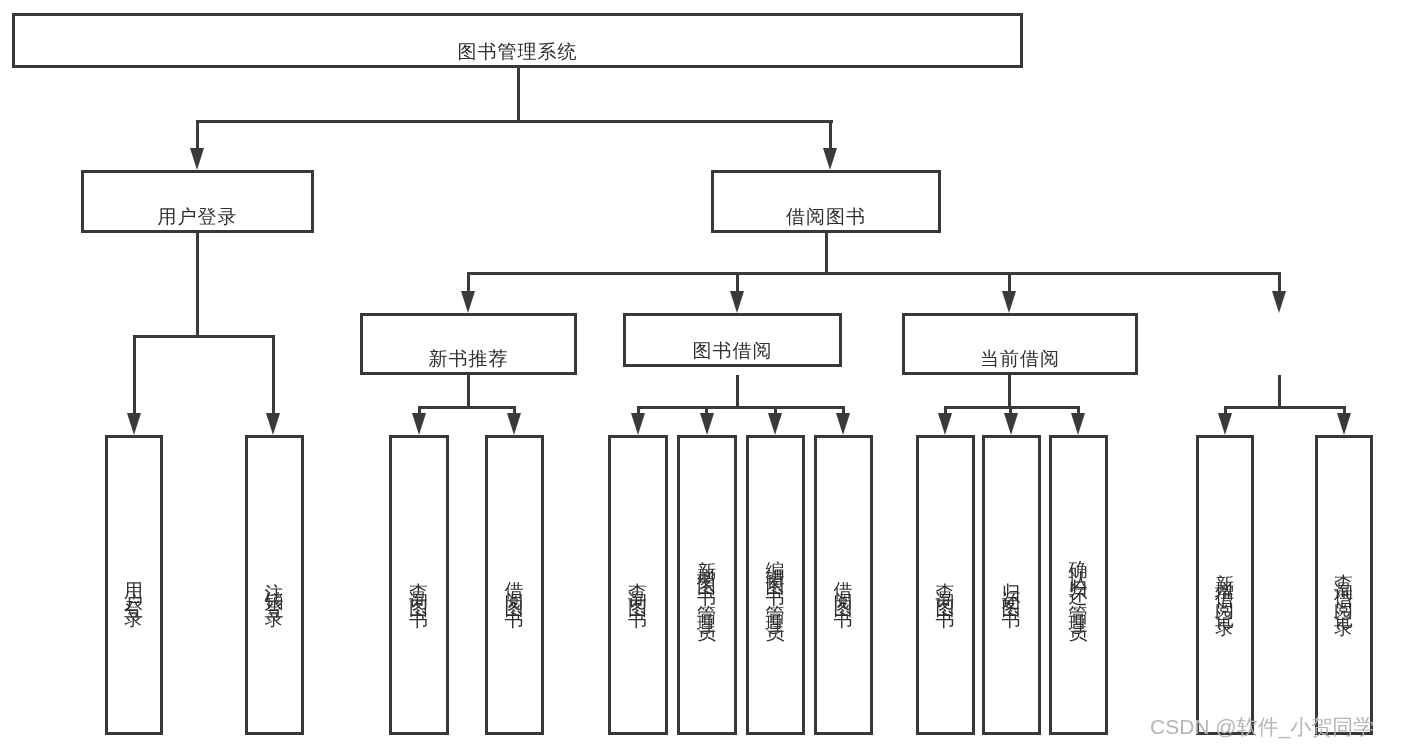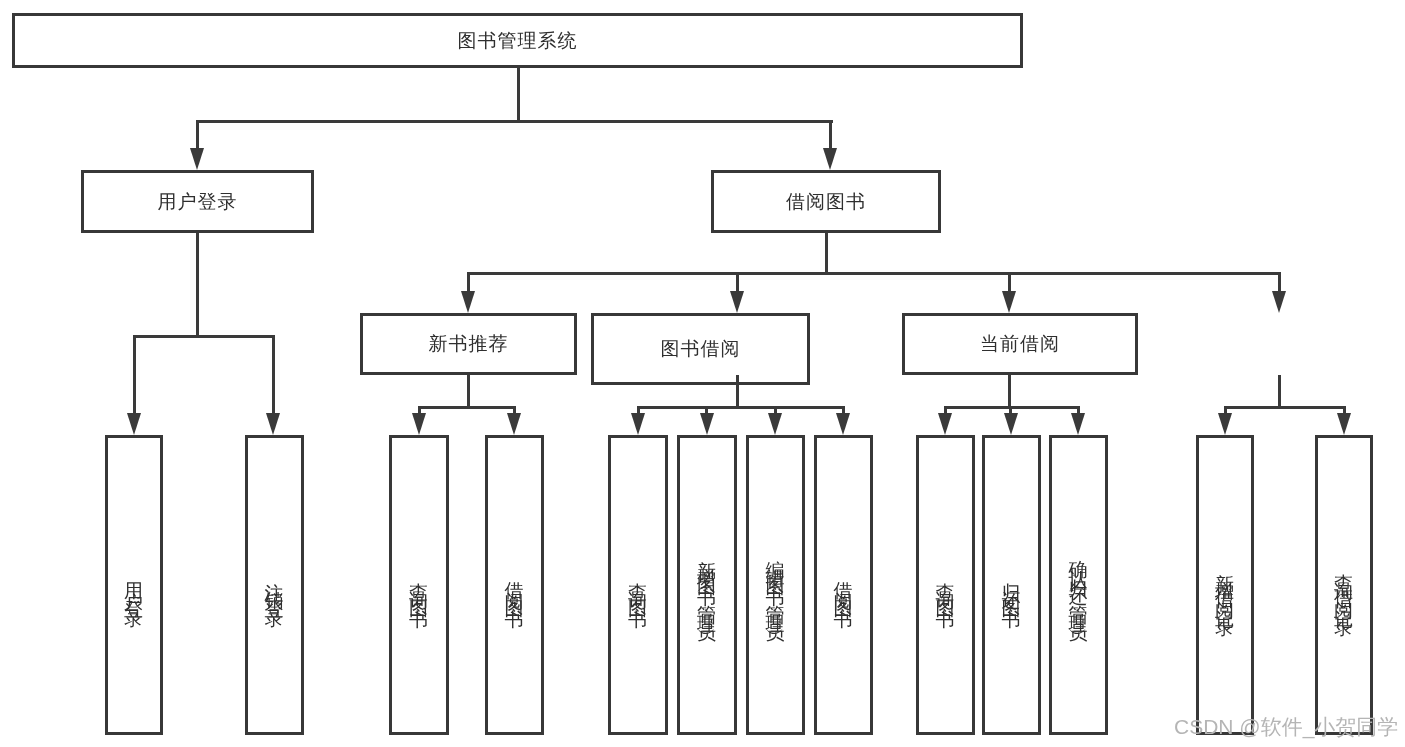--- a/index.html
+++ b/index.html
@@ -22,21 +22,21 @@
     background:var(--bg);
     overflow:hidden;
   }
   
   .node-h{
     position:absolute;
     box-sizing:border-box;
     border:3px solid var(--border);
     background:#fff;
     display:flex;
-    align-items:center;
+    align-items:flex-end;
     justify-content:center;
     font-size:19px;
     letter-spacing:1px;
     color:var(--text);
   }
   
   .node-v{
     position:absolute;
     box-sizing:border-box;
     border:3px solid var(--border);
@@ -68,21 +68,21 @@
   }
   .arrow-down{
     position:absolute;
     width:0;height:0;
     border-left:7px solid transparent;
     border-right:7px solid transparent;
     border-top:22px solid var(--line);
   }
   .watermark{
     position:absolute;
-    left:1174px;
+    left:1150px;
     top:713px;
     font-size:21px;
     color:var(--watermark);
     white-space:nowrap;
     z-index:5;
   }
 </style>
 </head>
 <body>
 
@@ -120,21 +120,21 @@
   <div class="vline" style="left:736px;top:272px;height:19px;"></div>
   <div class="arrow-down" style="left:730px;top:291px;"></div>
   <div class="vline" style="left:1008px;top:272px;height:19px;"></div>
   <div class="arrow-down" style="left:1002px;top:291px;"></div>
   <div class="vline" style="left:1278px;top:272px;height:19px;"></div>
   <div class="arrow-down" style="left:1272px;top:291px;"></div>
 
   <div class="node-h" style="left:360px;top:313px;width:217px;height:62px;">
     <span>新书推荐</span>
   </div>
-  <div class="node-h" style="left:591px;top:313px;width:219px;height:72px;">
+  <div class="node-h" style="left:623px;top:313px;width:219px;height:54px;">
     <span>图书借阅</span>
   </div>
   <div class="node-h" style="left:902px;top:313px;width:236px;height:62px;">
     <span>当前借阅</span>
   </div>
 
   <div class="vline" style="left:467px;top:375px;height:31px;"></div>
   <div class="hline" style="left:418px;top:406px;width:98px;"></div>
   <div class="vline" style="left:418px;top:406px;height:7px;"></div>
   <div class="arrow-down" style="left:412px;top:413px;"></div>

